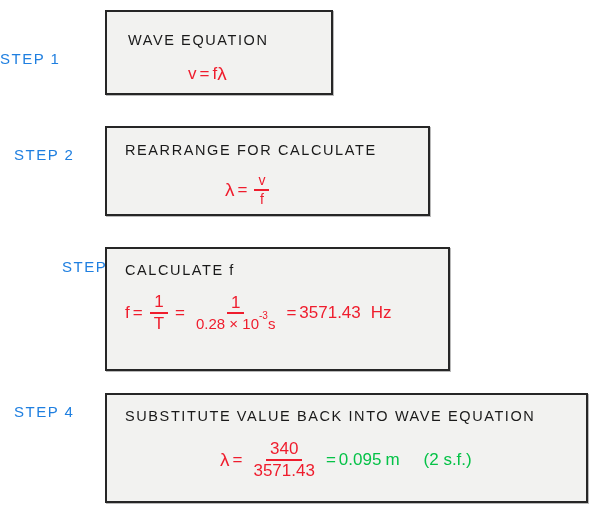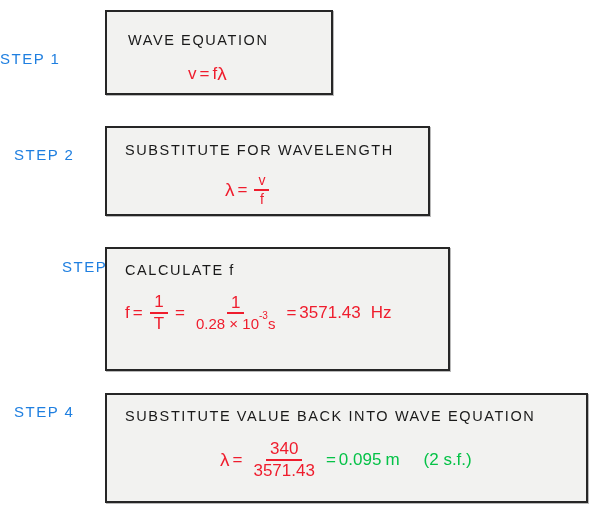--- a/index.html
+++ b/index.html
@@ -98,21 +98,21 @@
     <span class="tok">=</span>
     <span>f</span>
     <span class="lam">λ</span>
   </div>
 </div>
 
 <div class="step-label" style="left:14px; top:146px;">STEP  2</div>
 
 <div class="panel" style="left:105px; top:126px; width:325px; height:90px;">
 
-  <div class="panel-title" style="left:18px; top:14px;">SUBSTITUTE  FOR  WAVELENGTH</div>
+  <div class="panel-title" style="left:18px; top:14px;">REARRANGE  FOR  CALCULATE</div>
 
   <div class="formula" style="left:118px; top:45px;">
     <span class="lam">λ</span>
     <span class="tok">=</span>
     <span class="frac small">
       <span class="num">v</span>
       <span class="den">f</span>
     </span>
   </div>
 </div>

